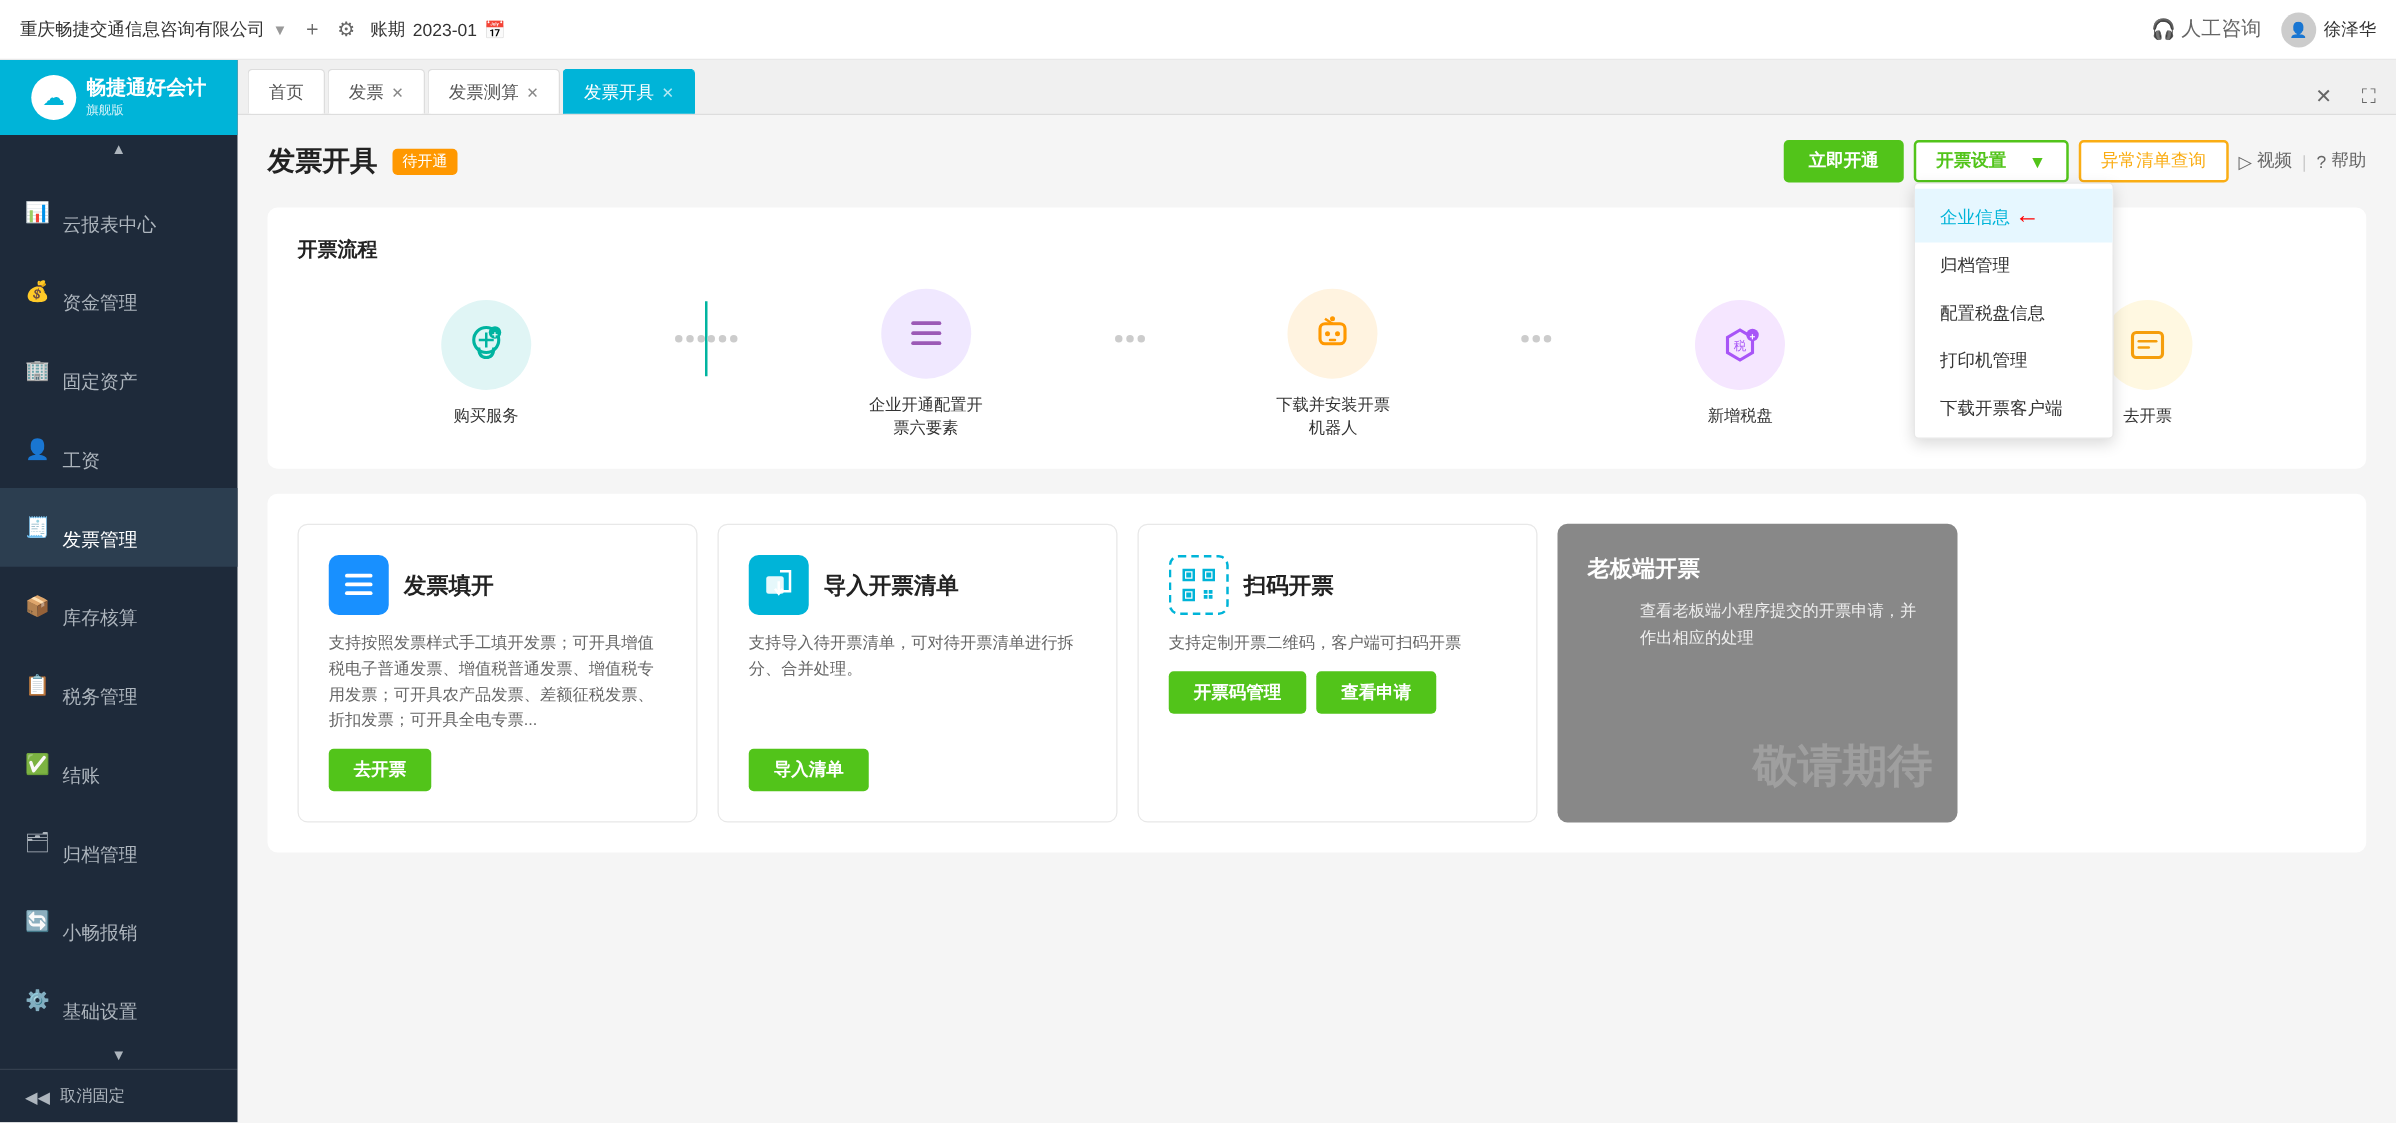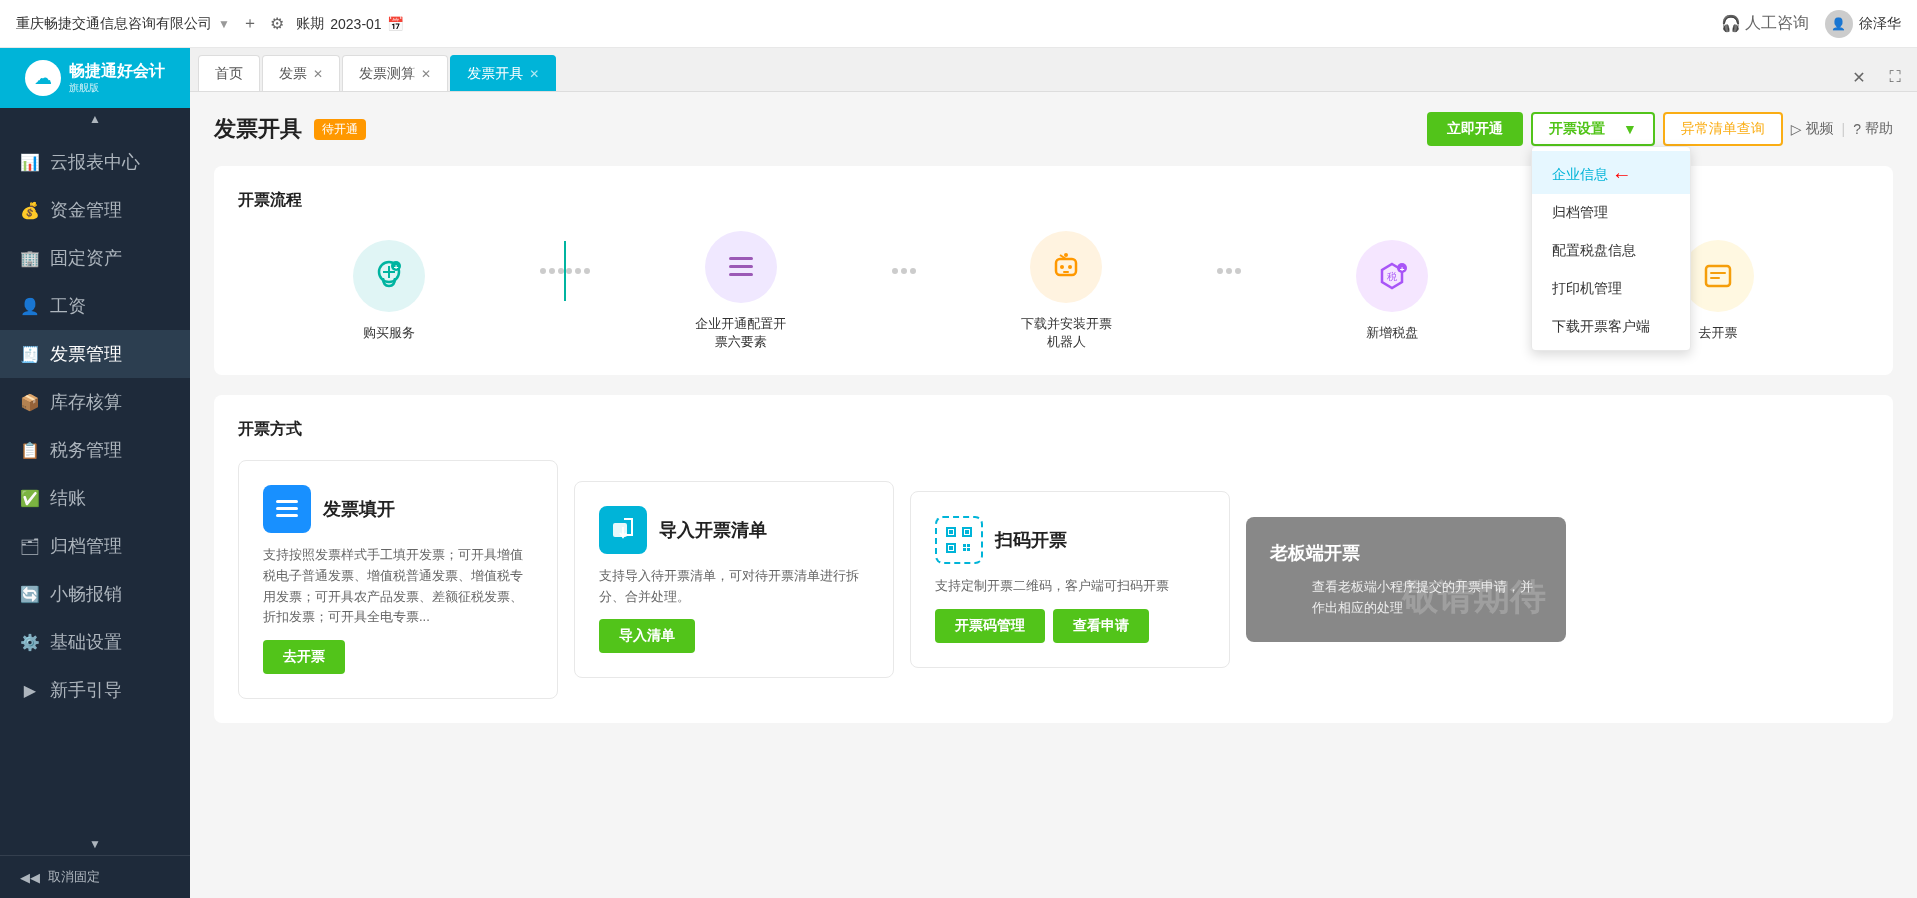--- a/index.html
+++ b/index.html
@@ -129,21 +129,21 @@
       color: #fff;
     }
     .sidebar-item .item-icon {
       width: 20px;
       height: 20px;
       display: flex;
       align-items: center;
       justify-content: center;
       font-size: 16px;
     }
-    .sidebar-item .item-label { font-size: 18px; }
+    .sidebar-item .item-label { font-size: 15px; margin-top: 20px; }
     .sidebar-bottom {
       padding: 12px 20px;
       color: #adb5bd;
       font-size: 13px;
       cursor: pointer;
       display: flex;
       align-items: center;
       gap: 8px;
       border-top: 1px solid rgba(255,255,255,0.1);
     }
@@ -381,21 +381,20 @@
 
     
     .method-section {
       background: #fff;
       border-radius: 8px;
       padding: 24px;
     }
     .method-cards {
       display: flex;
       gap: 16px;
-      align-items: center;
     }
     .method-card {
       flex: 1;
       border: 1px solid #e8e8e8;
       border-radius: 8px;
       padding: 24px;
       display: flex;
       flex-direction: column;
       gap: 12px;
       max-width: 320px;
@@ -743,21 +742,20 @@
                   <rect x="12" y="21" width="10" height="2" rx="1" fill="#f59e0b"></rect>
                 </svg>
             </div>
             <span class="flow-step-label">去开票</span>
           </div>
 
         </div>
       </div>
 
       <div class="method-section">
-        <div class="section-title">开票方式</div>
         <div class="method-cards">
 
           <div class="method-card">
             <div class="method-card-header">
               <div class="method-icon blue-fill">
                 <svg width="30" height="30" viewBox="0 0 30 30">
                     <rect x="4" y="6" width="22" height="3" rx="1.5" fill="white"></rect>
                     <rect x="4" y="13" width="22" height="3" rx="1.5" fill="white"></rect>
                     <rect x="4" y="20" width="22" height="3" rx="1.5" fill="white"></rect>
                   </svg>

